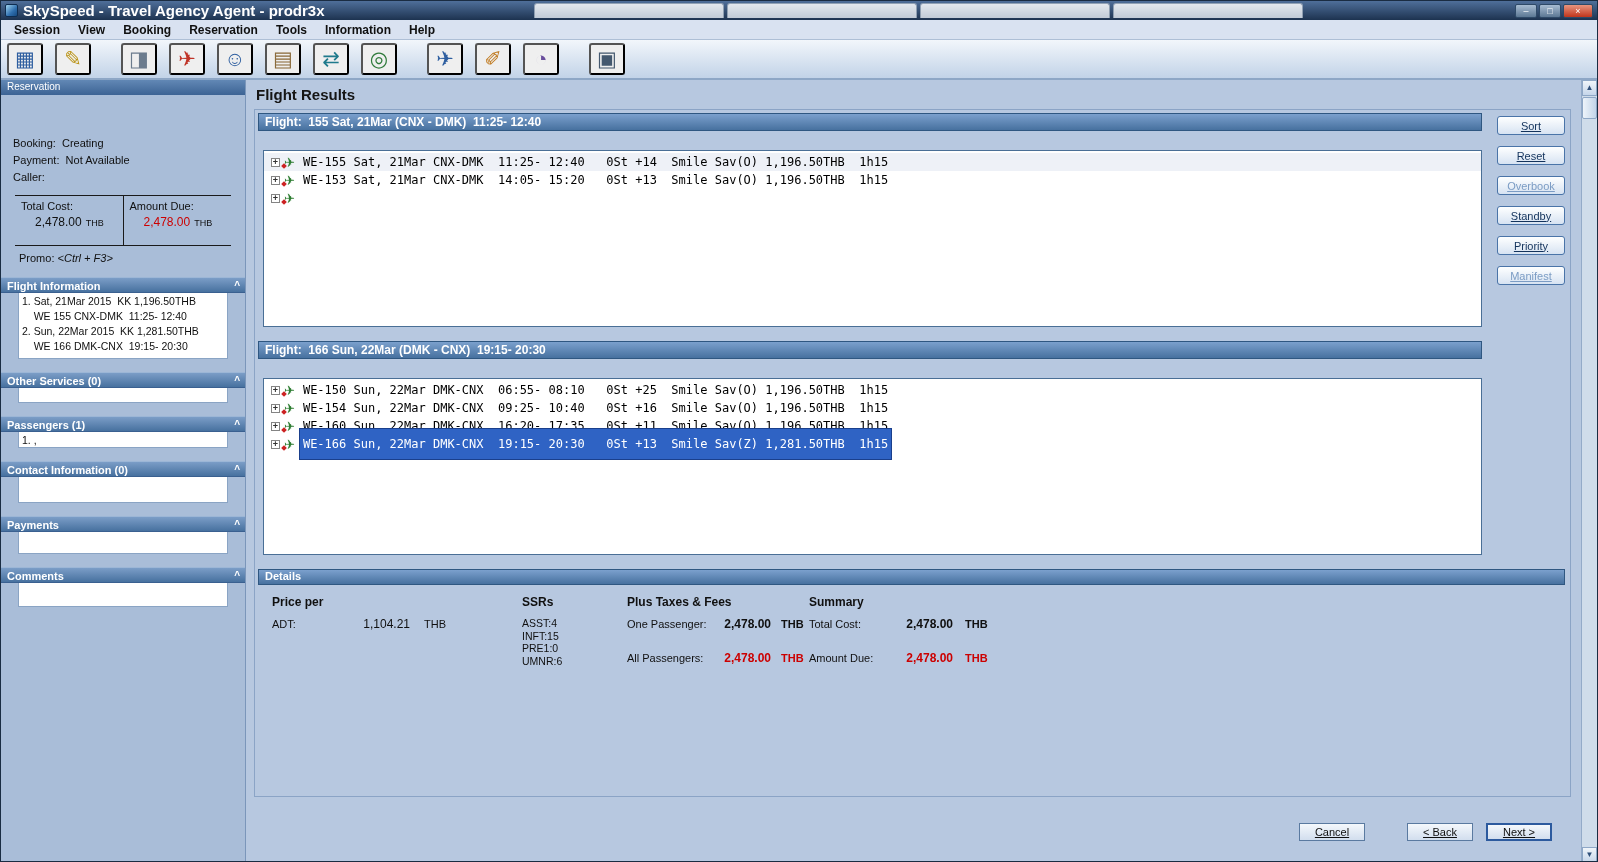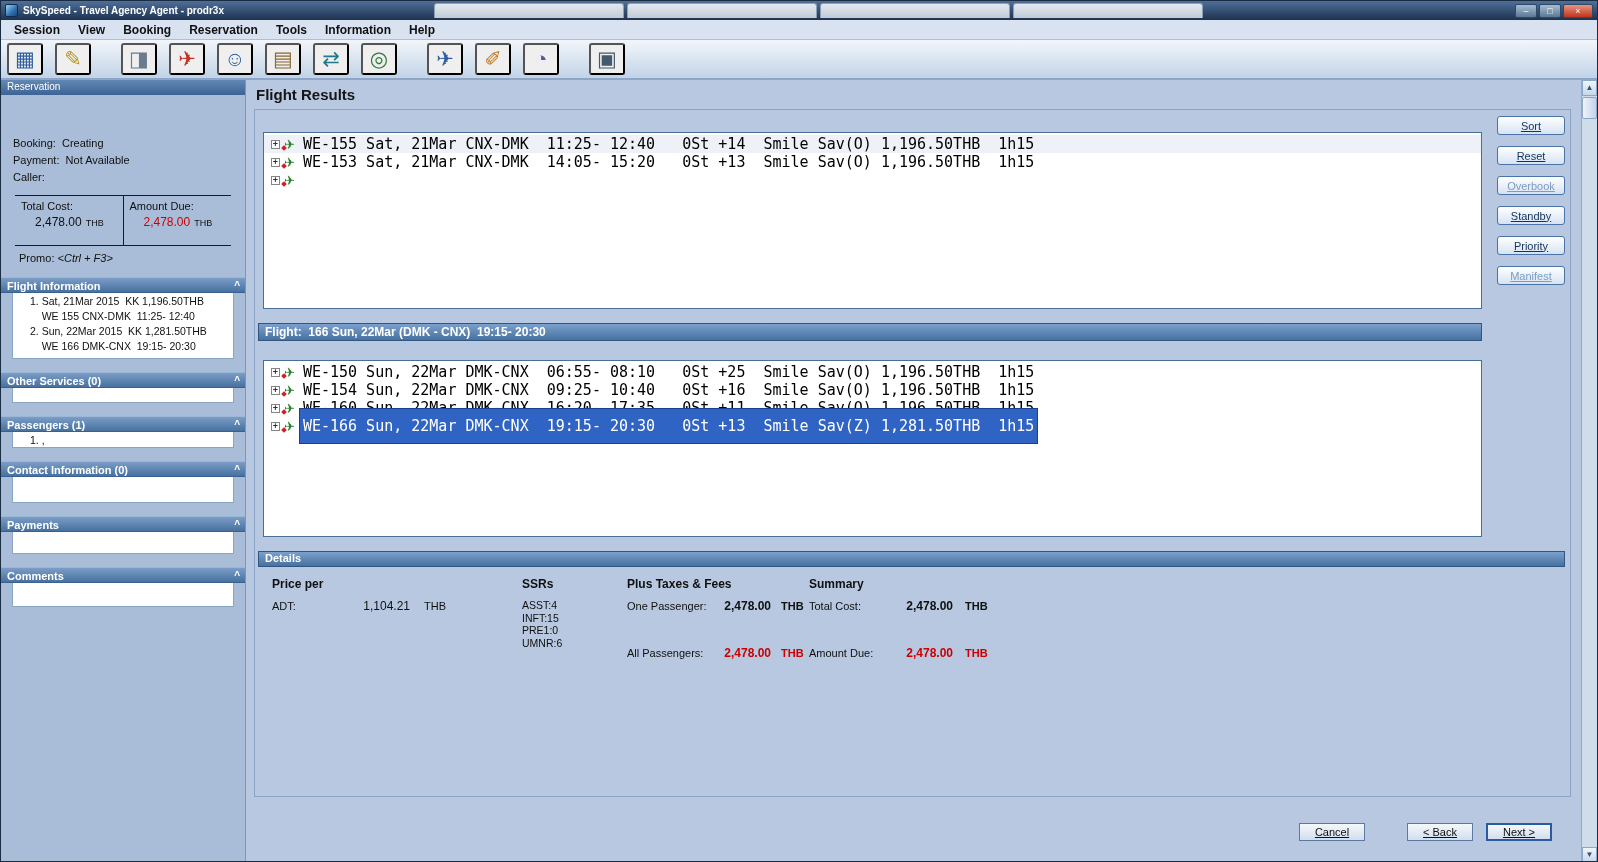--- a/index.html
+++ b/index.html
@@ -3,21 +3,21 @@
 <meta charset="utf-8">
 <style>
   * { box-sizing: border-box; margin: 0; padding: 0; }
   html,body { background:#5a6e88; }
   body { font-family:"Liberation Sans", sans-serif; }
   .window { width:1598px; height:862px; position:relative; background:#b7c8e0; overflow:hidden; border:1px solid #1a2c42; }
 
   
   .titlebar { height:19px; background:linear-gradient(#4f6f9a,#1d3350); display:flex; align-items:center; padding:0 4px; color:#fff; }
   .appicon { width:13px; height:13px; border-radius:2px; background:linear-gradient(135deg,#9fd4f0,#2f6fae 60%,#164a80); border:1px solid #0e2d50; margin-right:5px; flex:0 0 auto; }
-  .title-text { font-size:10px; font-weight:bold; white-space:nowrap; }
+  .title-text { font-size:15px; font-weight:bold; white-space:nowrap; }
   .bg-tabs { display:flex; gap:3px; margin-left:210px; flex:1 1 auto; overflow:hidden; }
   .bg-tab { width:190px; height:15px; background:linear-gradient(#f4f7fa,#d3dbe5); border:1px solid #9aa9ba; border-bottom:none; border-radius:3px 3px 0 0; opacity:.9; }
   .win-controls { margin-left:auto; display:flex; gap:2px; flex:0 0 auto; }
   .winbtn { width:22px; height:14px; font-size:9px; line-height:12px; text-align:center; color:#fff; background:linear-gradient(#a7bcd2,#5c7894); border:1px solid #2e4a68; border-radius:2px; cursor:default; }
   .winbtn.close { background:linear-gradient(#e8957f,#c0351c); width:30px; }
 
   
   .menubar { height:20px; background:#d9e2f1; border-bottom:1px solid #aebfd6; display:flex; align-items:center; padding-left:4px; }
   .menu-item { font-size:12px; font-weight:bold; color:#101010; padding:6px 9px; cursor:default; }
 
@@ -43,59 +43,59 @@
   .cost-label { font-size:11px; margin-bottom:3px; }
   .cost-value { font-size:12px; padding-left:14px; white-space:nowrap; }
   .cost-cur { font-size:9px; margin-left:4px; }
   .red { color:#cc0000; }
   .promo-line { margin:6px 2px 0 6px; font-size:11px; }
   .promo-value { font-style:italic; }
 
   .section { margin:13px 0 0 0; }
   .sec-header { height:16px; background:linear-gradient(#7b9dc7,#47719f); border-top:1px solid #9cb6d6; border-bottom:1px solid #3a6090; color:#fff; font-size:11px; font-weight:bold; padding:1px 6px 0 6px; display:flex; justify-content:space-between; align-items:center; cursor:default; }
   .sec-chevron { font-size:10px; font-weight:bold; line-height:8px; letter-spacing:-1px; }
-  .sec-body { background:#fff; border:1px solid #8aa4c4; border-top:none; margin:0 11px; font-size:10.5px; color:#101010; padding:1px 17px; overflow:hidden; }
+  .sec-body { background:#fff; border:1px solid #8aa4c4; border-top:none; margin:0 17px; font-size:10.5px; color:#101010; padding:1px 3px; overflow:hidden; }
   .sec-line { white-space:pre; line-height:15px; }
   .h-fi { height:66px; } .h-os { height:15px; } .h-pax { height:16px; }
   .h-ci { height:26px; } .h-pay { height:22px; } .h-com { height:24px; }
 
   
   .main { flex:1 1 auto; position:relative; background:#b7c8e0; padding:4px 0 0 8px; }
   .page-title { font-size:15px; font-weight:700; color:#151515; padding:2px 0 6px 2px; }
   .content-panel { margin-left:0px; width:1317px; height:688px; border:1px solid #8ba4c6; background:#b7c8e0; position:relative; padding:3px; }
 
   .group-header { width:1224px; height:18px; background:linear-gradient(#7ba0cd,#47719f); border:1px solid #2f5781; color:#fff; font-weight:bold; font-size:12px; padding:1px 6px; white-space:pre; }
   .group-box { width:1219px; height:177px; background:#fff; border:1px solid #4a6f96; margin:19px 0 14px 5px; padding-top:2px; overflow:hidden; }
   .frow { height:18px; display:flex; align-items:center; cursor:default; }
   .frow.alt { background:#eef1f7; }
   .plusbox { width:9px; height:9px; border:1px solid #848484; background:#fff; font:bold 9px/7px "Liberation Sans",sans-serif; text-align:center; color:#333; margin:0 4px 0 7px; flex:0 0 auto; }
   .plane { color:#2e7d32; font-size:13px; margin-right:5px; position:relative; line-height:13px; }
   .plane::after { content:""; position:absolute; left:-2px; bottom:1px; width:4px; height:4px; background:#cc2222; transform:rotate(45deg); }
-  .rowtext { font-family:"DejaVu Sans Mono", monospace; font-size:15px; white-space:pre; color:#000; padding:8px 3px; }
+  .rowtext { font-family:"DejaVu Sans Mono", monospace; font-size:12px; white-space:pre; color:#000; padding:8px 3px; }
   .frow.selected .rowtext { background:#2f63c4; color:#fff; outline:1px solid #1a3f8c; }
 
   .side-buttons { position:absolute; right:5px; top:6px; display:flex; flex-direction:column; gap:11px; }
   .sbtn { width:68px; height:19px; border:1px solid #4a74a8; border-radius:3px; background:linear-gradient(#feffff,#d7e3f2); font-family:"Liberation Sans",sans-serif; font-size:11px; text-decoration:underline; color:#13335c; cursor:default; }
   .sbtn.disabled { color:#7b9cc4; }
 
   .details-header { width:1307px; height:16px; background:linear-gradient(#7ba0cd,#47719f); border:1px solid #2f5781; color:#fff; font-size:11px; font-weight:bold; padding:0 6px; margin-top:1px; }
   .details-body { width:1307px; display:flex; padding:10px 0 0 14px; font-size:11px; color:#101010; }
   .dcol1 { width:250px; } .dcol2 { width:105px; } .dcol3 { width:182px; } .dcol4 { width:220px; }
   .dhead { font-weight:bold; font-size:12px; margin-bottom:8px; }
   .drow { display:flex; align-items:baseline; }
   .dlabel { font-size:11px; }
   .dval { font-weight:bold; font-size:12px; }
   .dcur { font-weight:bold; font-size:11px; }
   .c1-label { width:80px; }
   .c1-val { font-weight:normal; width:58px; text-align:right; }
   .c1-cur { font-weight:normal; margin-left:14px; font-size:11px; }
   .ssr-line { line-height:12.5px; font-size:10.5px; }
   .c3-label { width:86px; } .c3-val { width:58px; text-align:right; } .c3-cur { margin-left:10px; }
   .c4-label { width:84px; } .c4-val { width:60px; text-align:right; } .c4-cur { margin-left:12px; }
-  .gap-row { margin-top:33px; }
+  .gap-row { margin-top:20px; }
 
   
   .vscroll { position:absolute; right:0; top:0; width:16px; height:783px; background:#cfdcea; border-left:1px solid #93aac8; }
   .scroll-arrow { width:15px; height:16px; background:linear-gradient(#f0f5fa,#c6d6ea); border:1px solid #8ea7c6; font-size:8px; line-height:14px; text-align:center; color:#30507a; }
   .scroll-arrow.down { position:absolute; bottom:0; }
   .scroll-thumb { width:15px; height:22px; background:linear-gradient(90deg,#eef4fa,#c2d4e9); border:1px solid #8ea7c6; border-radius:2px; margin-top:1px; }
 
   
   .footer { position:relative; height:90px; }
   .fbtn { position:absolute; top:26px; width:66px; height:18px; border:1px solid #5a7aa0; border-radius:0; background:linear-gradient(#f4f8fc,#d2deee); font-family:"Liberation Sans",sans-serif; font-size:11px; text-decoration:underline; color:#101010; cursor:default; }
@@ -238,20 +238,21 @@
         </div>
         <div class="sec-body h-com"></div>
       </div>
     </div>
 
     <div class="main">
       <div class="page-title">Flight Results</div>
 
       <div class="content-panel">
 
+        <div class="group-header">Flight:  155 Sat, 21Mar (CNX - DMK)  11:25- 12:40</div>
         <div class="group-box">
           <div class="frow alt">
             <span class="plusbox">+</span>
             <span class="plane">✈</span>
             <span class="rowtext">WE-155 Sat, 21Mar CNX-DMK  11:25- 12:40   0St +14  Smile Sav(O) 1,196.50THB  1h15</span>
           </div>
           <div class="frow">
             <span class="plusbox">+</span>
             <span class="plane">✈</span>
             <span class="rowtext">WE-153 Sat, 21Mar CNX-DMK  14:05- 15:20   0St +13  Smile Sav(O) 1,196.50THB  1h15</span>

